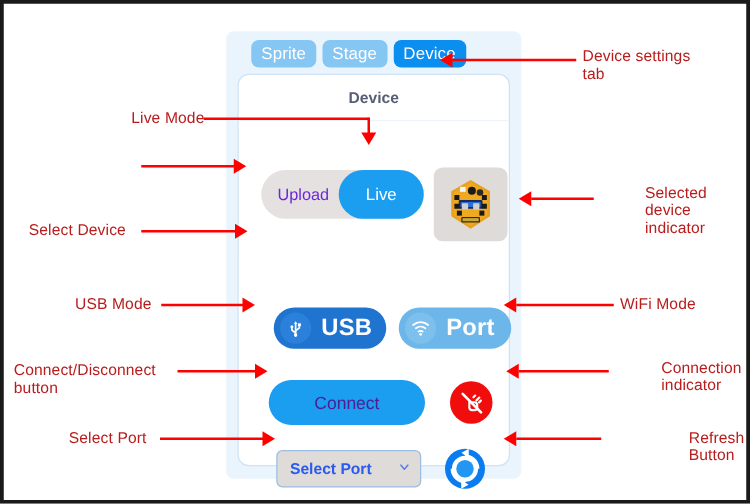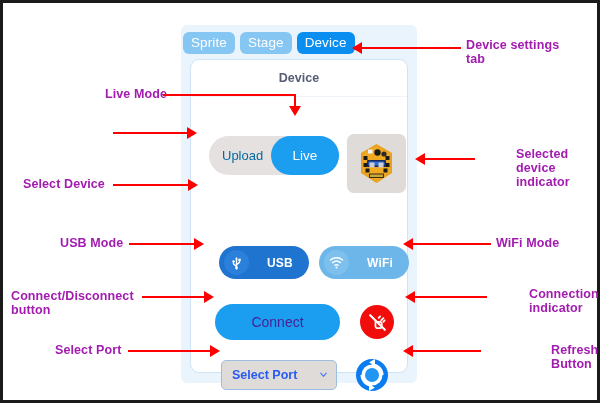--- a/index.html
+++ b/index.html
@@ -20,21 +20,21 @@
   
   .panel{
     position:absolute;
     left:178px; top:22px;
     width:236px; height:358px;
     background:#eaf4fd;
     border-radius:6px;
   }
   .tabs{
     position:absolute;
-    left:2px; top:7px;
+    left:20px; top:7px;
     display:flex;
     gap:5px;
   }
   .tab{
     font-size:13.5px;
     color:#ffffff;
     background:#85c6f2;
     border-radius:6px 6px 6px 6px;
     padding:3px 8px 4px 8px;
     line-height:15px;
@@ -74,21 +74,21 @@
     position:absolute;
     left:18px; top:76px;
     width:130px; height:39px;
     background:#e4e1e0;
     border-radius:20px;
   }
   .mode-upload{
     position:absolute;
     left:13px; top:0; height:39px;
     display:flex;align-items:center;
-    font-size:13px;color:#0369a1;
+    font-size:13px;color:#6d28d9;
   }
   .mode-live{
     position:absolute;
     left:62px; top:0;
     width:68px;height:39px;
     background:#1b9df0;
     border-radius:20px;
     display:flex;align-items:center;justify-content:center;
     font-size:13.5px;color:#ffffff;
   }
@@ -135,22 +135,22 @@
     padding-left:5px;
   }
   .circ-ico{
     width:25px;height:25px;border-radius:50%;
     display:flex;align-items:center;justify-content:center;
     flex:0 0 auto;
   }
   .btn-usb .circ-ico{background:#2a80da;}
   .btn-wifi .circ-ico{background:#7dc0ee;}
   .mode-label{
-    font-size:12px;font-weight:bold;color:#ffffff;
-    margin-left:18px;letter-spacing:0.2px;
+    font-size:19px;font-weight:bold;color:#ffffff;
+    margin-left:8px;letter-spacing:0.2px;
   }
 
   
   .btn-connect{
     position:absolute;
     left:24px; top:244px;
     width:125px; height:36px;
     background:#1b9df0;
     border-radius:19px;
     display:flex;align-items:center;justify-content:center;
@@ -182,23 +182,23 @@
   .refresh-btn{
     position:absolute;
     left:162px; top:296px;
     width:38px;height:38px;
     display:flex;align-items:center;justify-content:center;
   }
 
   
   .anno{
     position:absolute;
-    color:#a21caf;
+    color:#b91c1c;
     font-size:12.5px;
-    font-weight:bold;
+    font-weight:normal;
     line-height:14px;
     letter-spacing:0.1px;
     white-space:pre-line;
   }
   .aline{
     position:absolute;
     background:#ff0000;
     height:2px;
   }
   .avert{
@@ -288,21 +288,21 @@
 
       <div class="btn-wifi">
         <span class="circ-ico">
           <svg width="17" height="17" viewBox="0 0 24 24" fill="none" stroke="#ffffff" stroke-width="2" stroke-linecap="round">
             <path d="M3.5 8.5a13 13 0 0 1 17 0"></path>
             <path d="M6.6 12.2a8.6 8.6 0 0 1 10.8 0"></path>
             <path d="M9.7 15.8a4.2 4.2 0 0 1 4.6 0"></path>
             <circle cx="12" cy="19" r="1.5" fill="#ffffff" stroke="none"></circle>
           </svg>
         </span>
-        <span class="mode-label">WiFi</span>
+        <span class="mode-label">Port</span>
       </div>
 
       <div class="btn-connect">Connect</div>
 
       <div class="conn-ind">
         <svg width="21" height="21" viewBox="0 0 24 24" fill="none" stroke="#ffffff" stroke-width="2" stroke-linecap="round">
           <path d="M7.5 13.2l3.4-3.4 3.4 3.4a2.4 2.4 0 0 1 0 3.4l-1.7 1.7a2.4 2.4 0 0 1-3.4 0l-1.7-1.7a2.4 2.4 0 0 1 0-3.4z" transform="rotate(-45 12 12)"></path>
           <path d="M16.2 9.5l2.6-2.6"></path>
           <path d="M18.6 11.3l1.6-1.6"></path>
           <path d="M13.4 6.7l1.6-1.6"></path>

